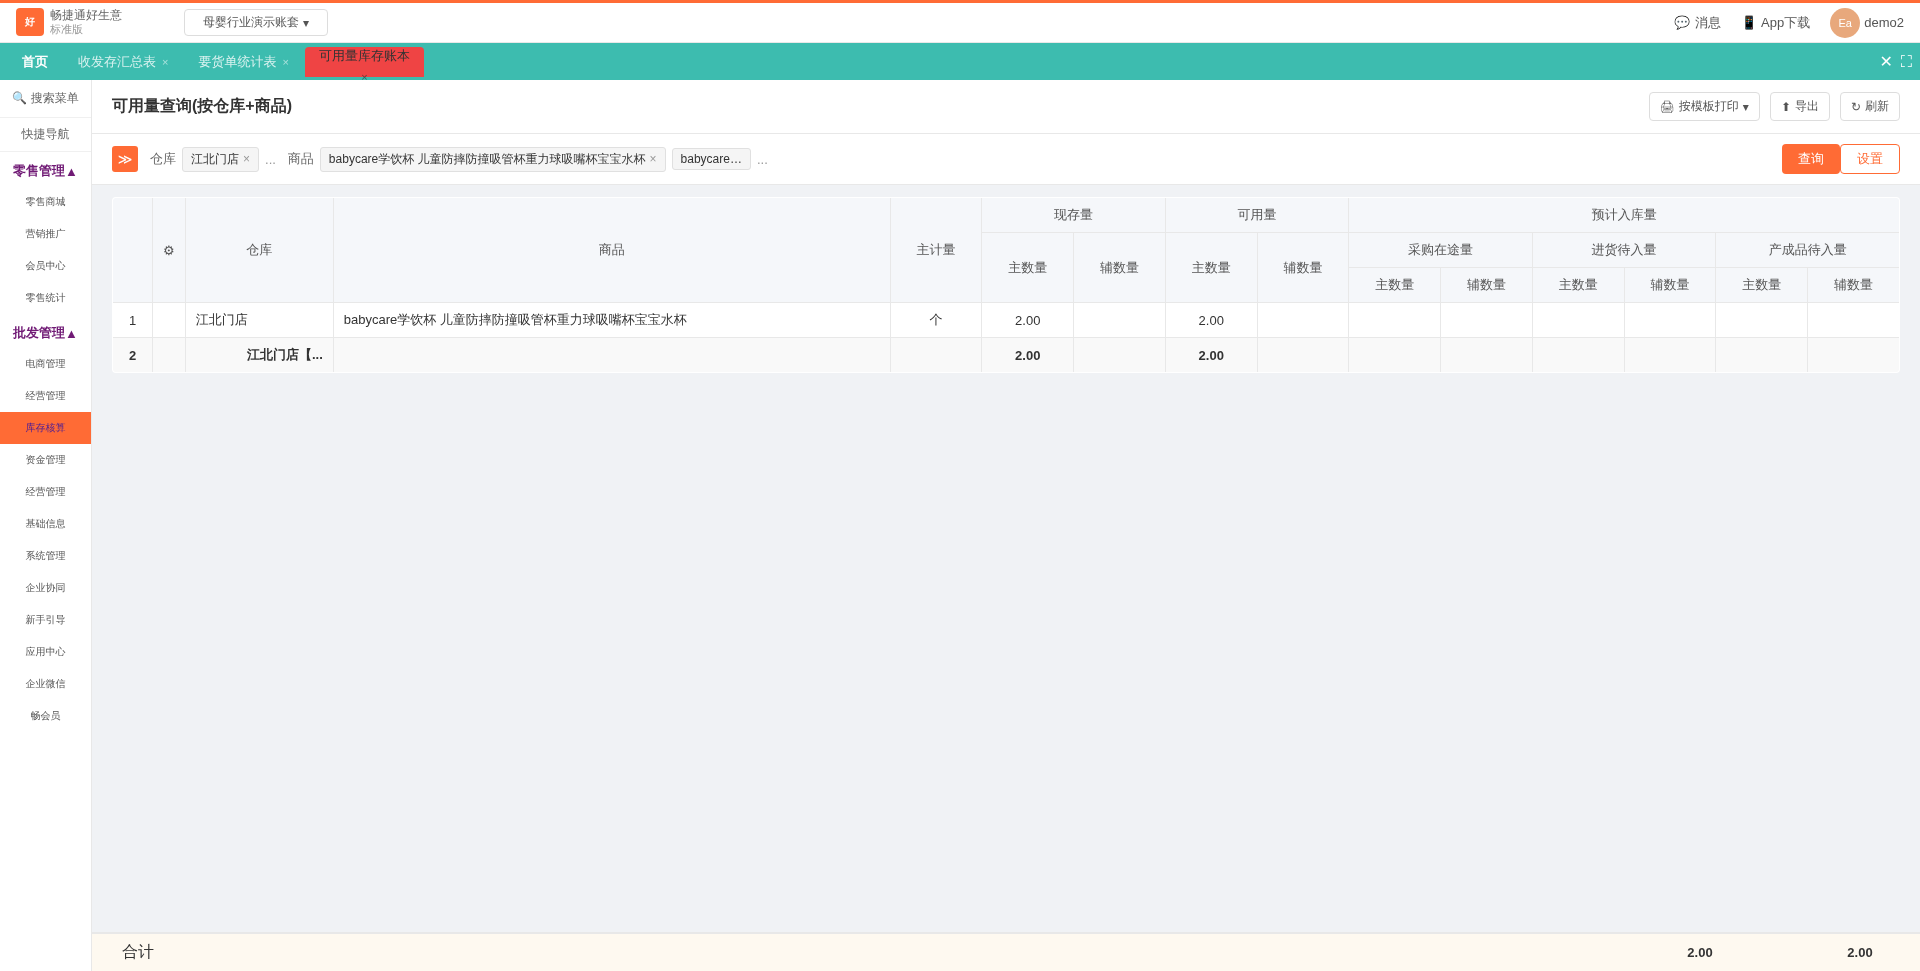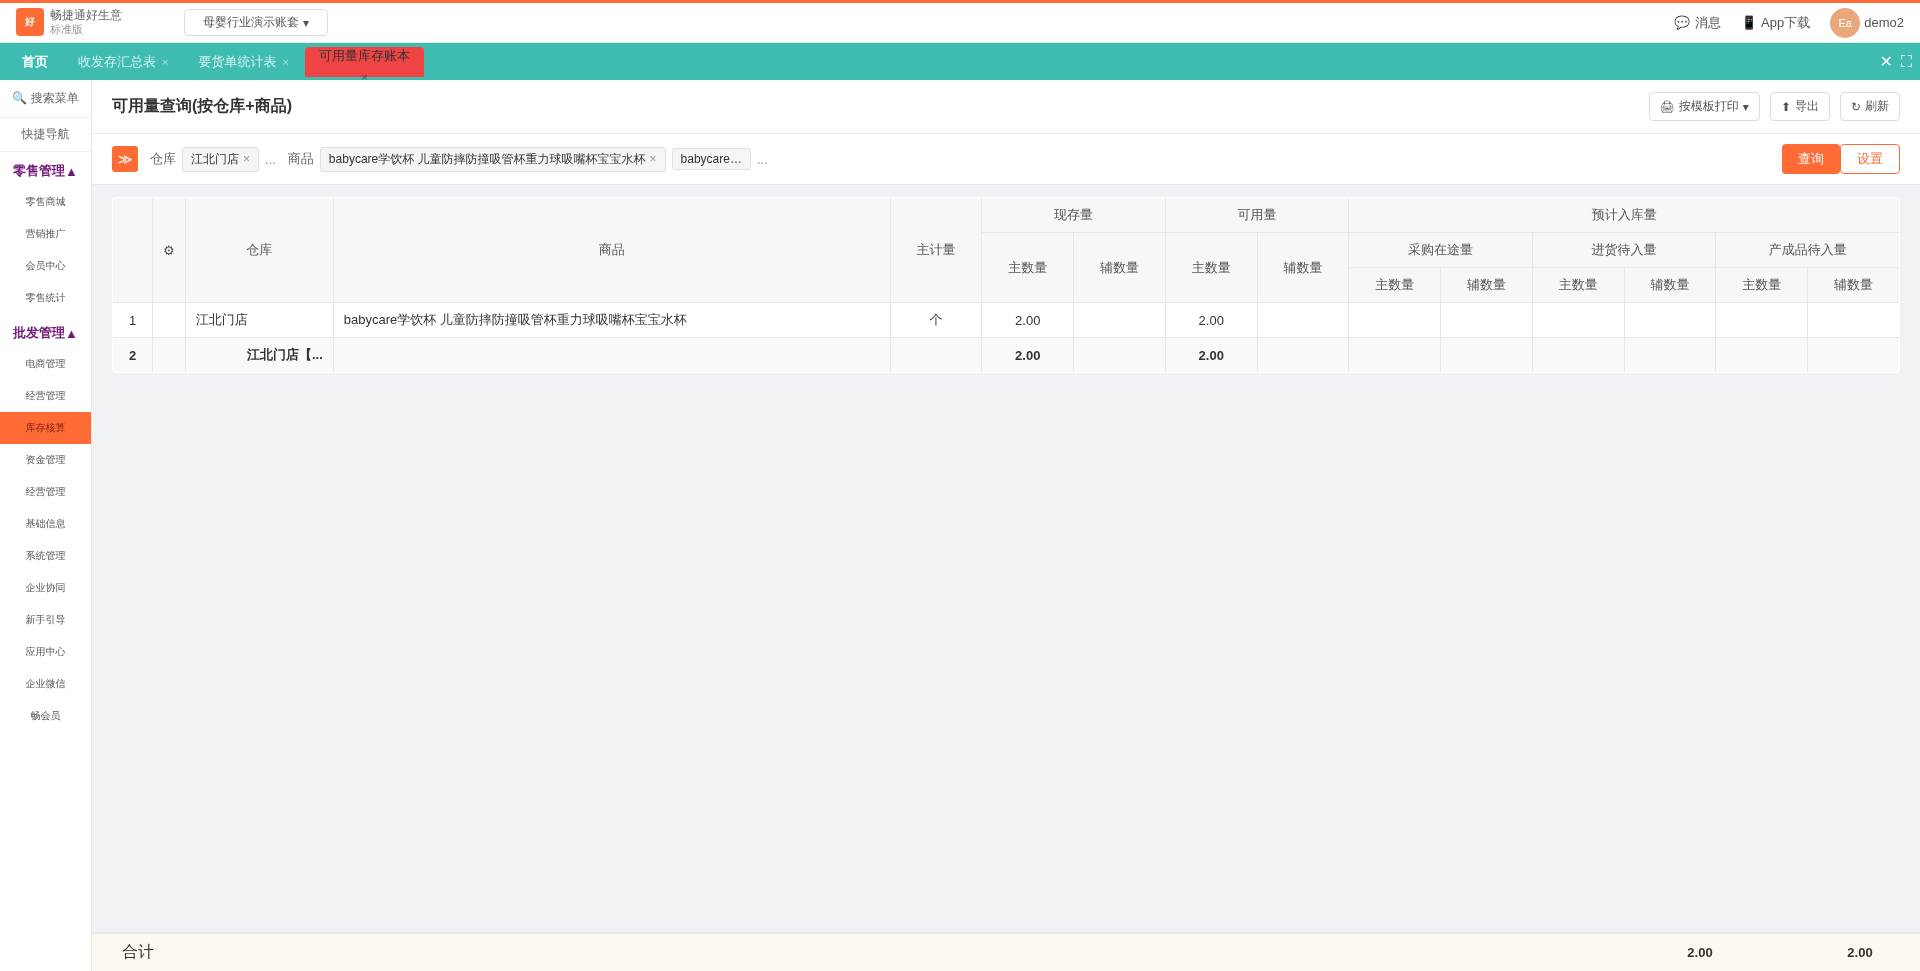--- a/index.html
+++ b/index.html
@@ -159,21 +159,21 @@
     }
     .sidebar-item {
       padding: 9px 12px;
       font-size: 10px;
       color: #555;
       cursor: pointer;
       text-align: center;
     }
     .sidebar-item.active {
       background: #ff6b35;
-      color: #7f1d1d;
+      color: #4c1d95;
     }
 
     
     .content-area {
       flex: 1;
       display: flex;
       flex-direction: column;
       overflow: hidden;
       background: #ec4899;
     }

